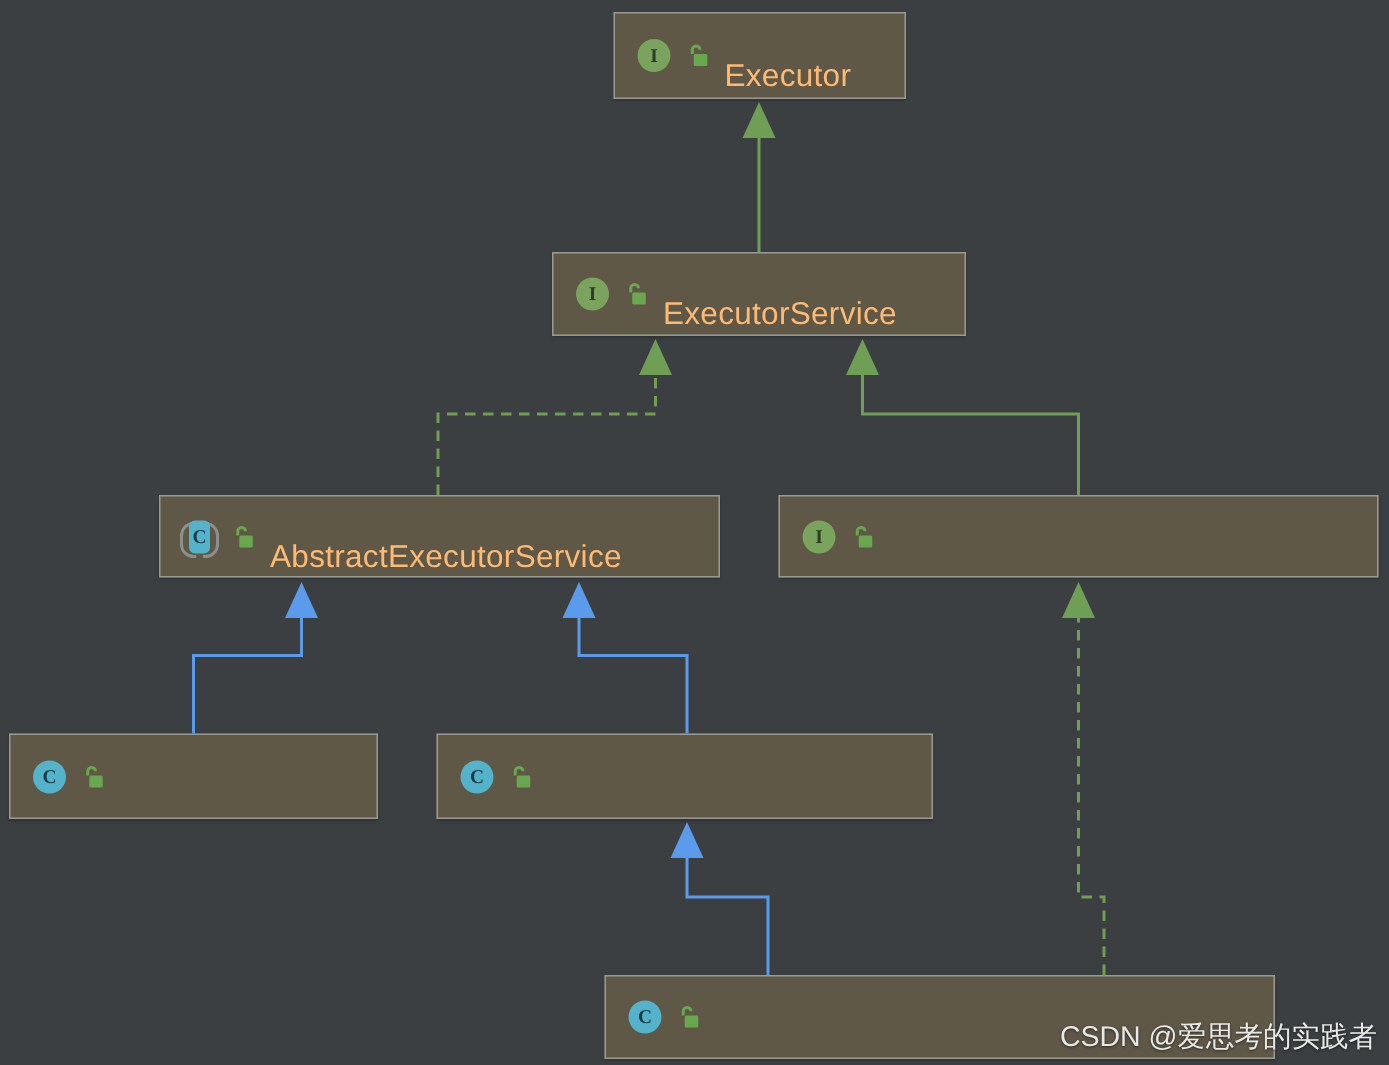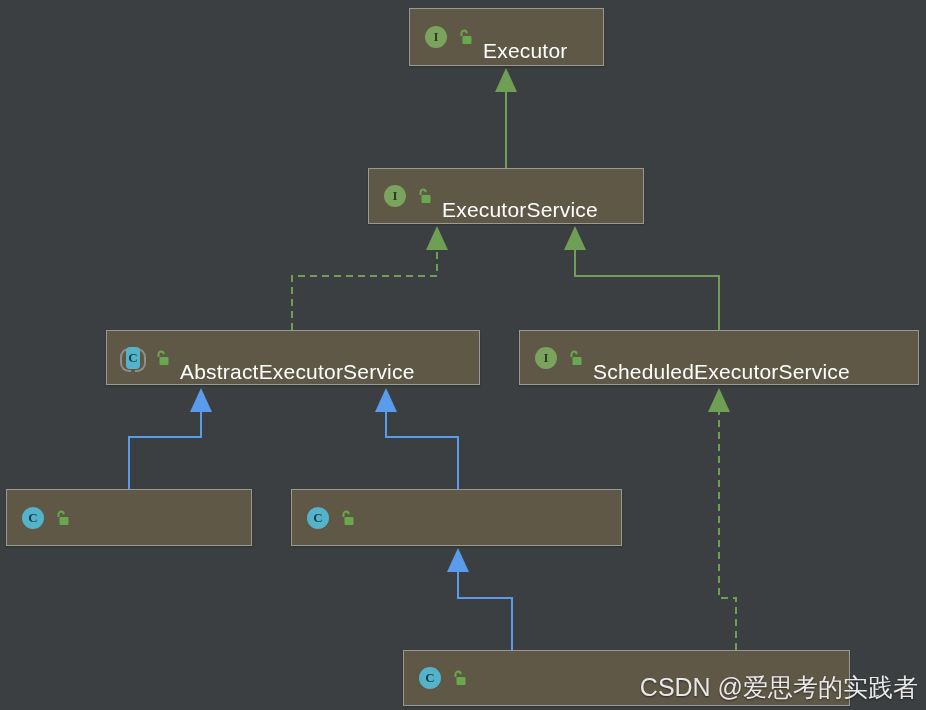--- a/index.html
+++ b/index.html
@@ -130,30 +130,30 @@
   }
   .node-vis-icon {
     flex: 0 0 auto;
     width: 18px;
     height: 18px;
     position: relative;
     margin-right: 9px;
   }
   .node-label {
     font-size: 21px;
-    color: #ffffff;
+    color: #fdba74;
     white-space: nowrap;
     letter-spacing: 0.2px;
     margin-top: 28px;
   }
   #watermark {
     position: absolute;
     right: 8px;
     bottom: 6px;
-    font-size: 25px;
+    font-size: 19px;
     color: #e8e8e8;
     white-space: nowrap;
     text-shadow: 0 1px 2px rgba(0,0,0,0.55);
   }
 </style>
 </head>
 <body>
 
 <div id="diagram-canvas">
 
@@ -243,21 +243,20 @@
     <span class="node-type-icon icon-interface">
       <span class="disc"></span>
       <span class="glyph">I</span>
     </span>
     <span class="node-vis-icon">
       <svg width="18" height="18" viewBox="0 0 18 18">
         <path d="M5.5 8 V5.2 A2.6 2.6 0 0 1 10.7 5.2" fill="none" stroke="#6aa84f" stroke-width="2"></path>
         <rect x="6.5" y="8" width="9" height="8" rx="1" fill="#6aa84f"></rect>
       </svg>
     </span>
-    <span class="node-label">ScheduledExecutorService</span>
   </div>
 
   <div class="uml-node" style="left:6px; top:489px; width:246px; height:57px;">
     <span class="node-type-icon icon-class">
       <span class="disc"></span>
       <span class="glyph">C</span>
     </span>
     <span class="node-vis-icon">
       <svg width="18" height="18" viewBox="0 0 18 18">
         <path d="M5.5 8 V5.2 A2.6 2.6 0 0 1 10.7 5.2" fill="none" stroke="#6aa84f" stroke-width="2"></path>

